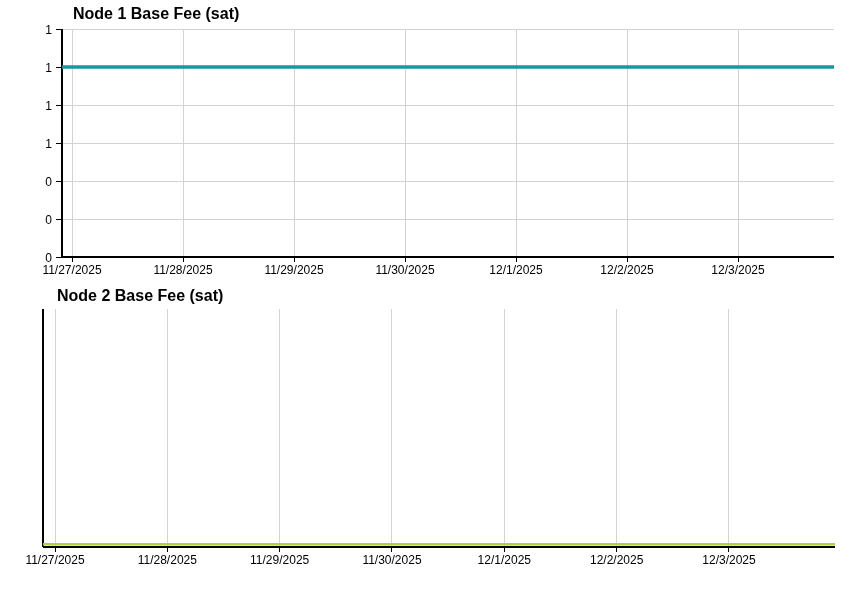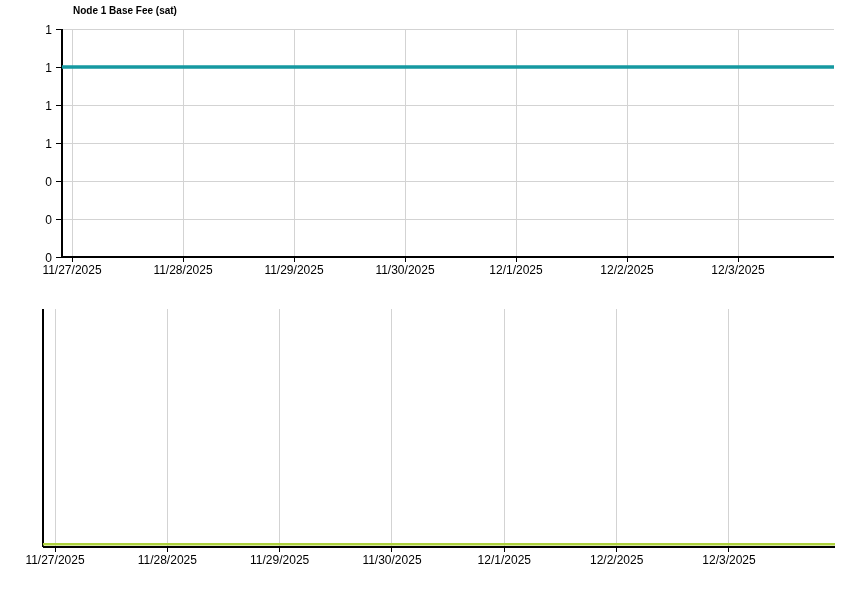--- a/index.html
+++ b/index.html
@@ -9,21 +9,21 @@
     height: 600px;
     background: #ffffff;
     overflow: hidden;
     font-family: "Liberation Sans", sans-serif;
   }
   #plot-svg { position: absolute; left: 0; top: 0; }
   .chart-title {
     position: absolute;
     font-family: "Liberation Sans", sans-serif;
     font-weight: bold;
-    font-size: 10px;
+    font-size: 16px;
     color: #000000;
     white-space: nowrap;
     text-align: right;
   }
   #title-0 { left: 73px; top: 5px; }
   #title-1 { left: 57px; top: 287px; }
   #plot-svg text {
     font-family: "Liberation Sans", sans-serif;
     font-size: 12px;
     fill: #000000;
@@ -97,13 +97,14 @@
       <line x1="616.65" y1="547" x2="616.65" y2="552" stroke="#000000" stroke-width="1" shape-rendering="crispEdges"></line>
       <text x="616.65" y="555" text-anchor="middle" dominant-baseline="hanging">12/2/2025</text>
       <line x1="728.98" y1="309" x2="728.98" y2="547" stroke="#D3D3D3" stroke-width="1" shape-rendering="crispEdges"></line>
       <line x1="728.98" y1="547" x2="728.98" y2="552" stroke="#000000" stroke-width="1" shape-rendering="crispEdges"></line>
       <text x="728.98" y="555" text-anchor="middle" dominant-baseline="hanging">12/3/2025</text>
       <line x1="43" y1="309" x2="43" y2="547" stroke="#000000" stroke-width="1.5" shape-rendering="crispEdges"></line>
       <line x1="43" y1="547" x2="835" y2="547" stroke="#000000" stroke-width="1.5" shape-rendering="crispEdges"></line>
       <line x1="43" y1="544.25" x2="835" y2="544.25" stroke="#ADD23C" stroke-width="2.5"></line>
     </svg>
   <div class="chart-title" id="title-0">Node 1 Base Fee (sat)</div>
+  <div class="chart-title" id="title-1">Node 2 Base Fee (sat)</div>
 </div>
 
 </body></html>

